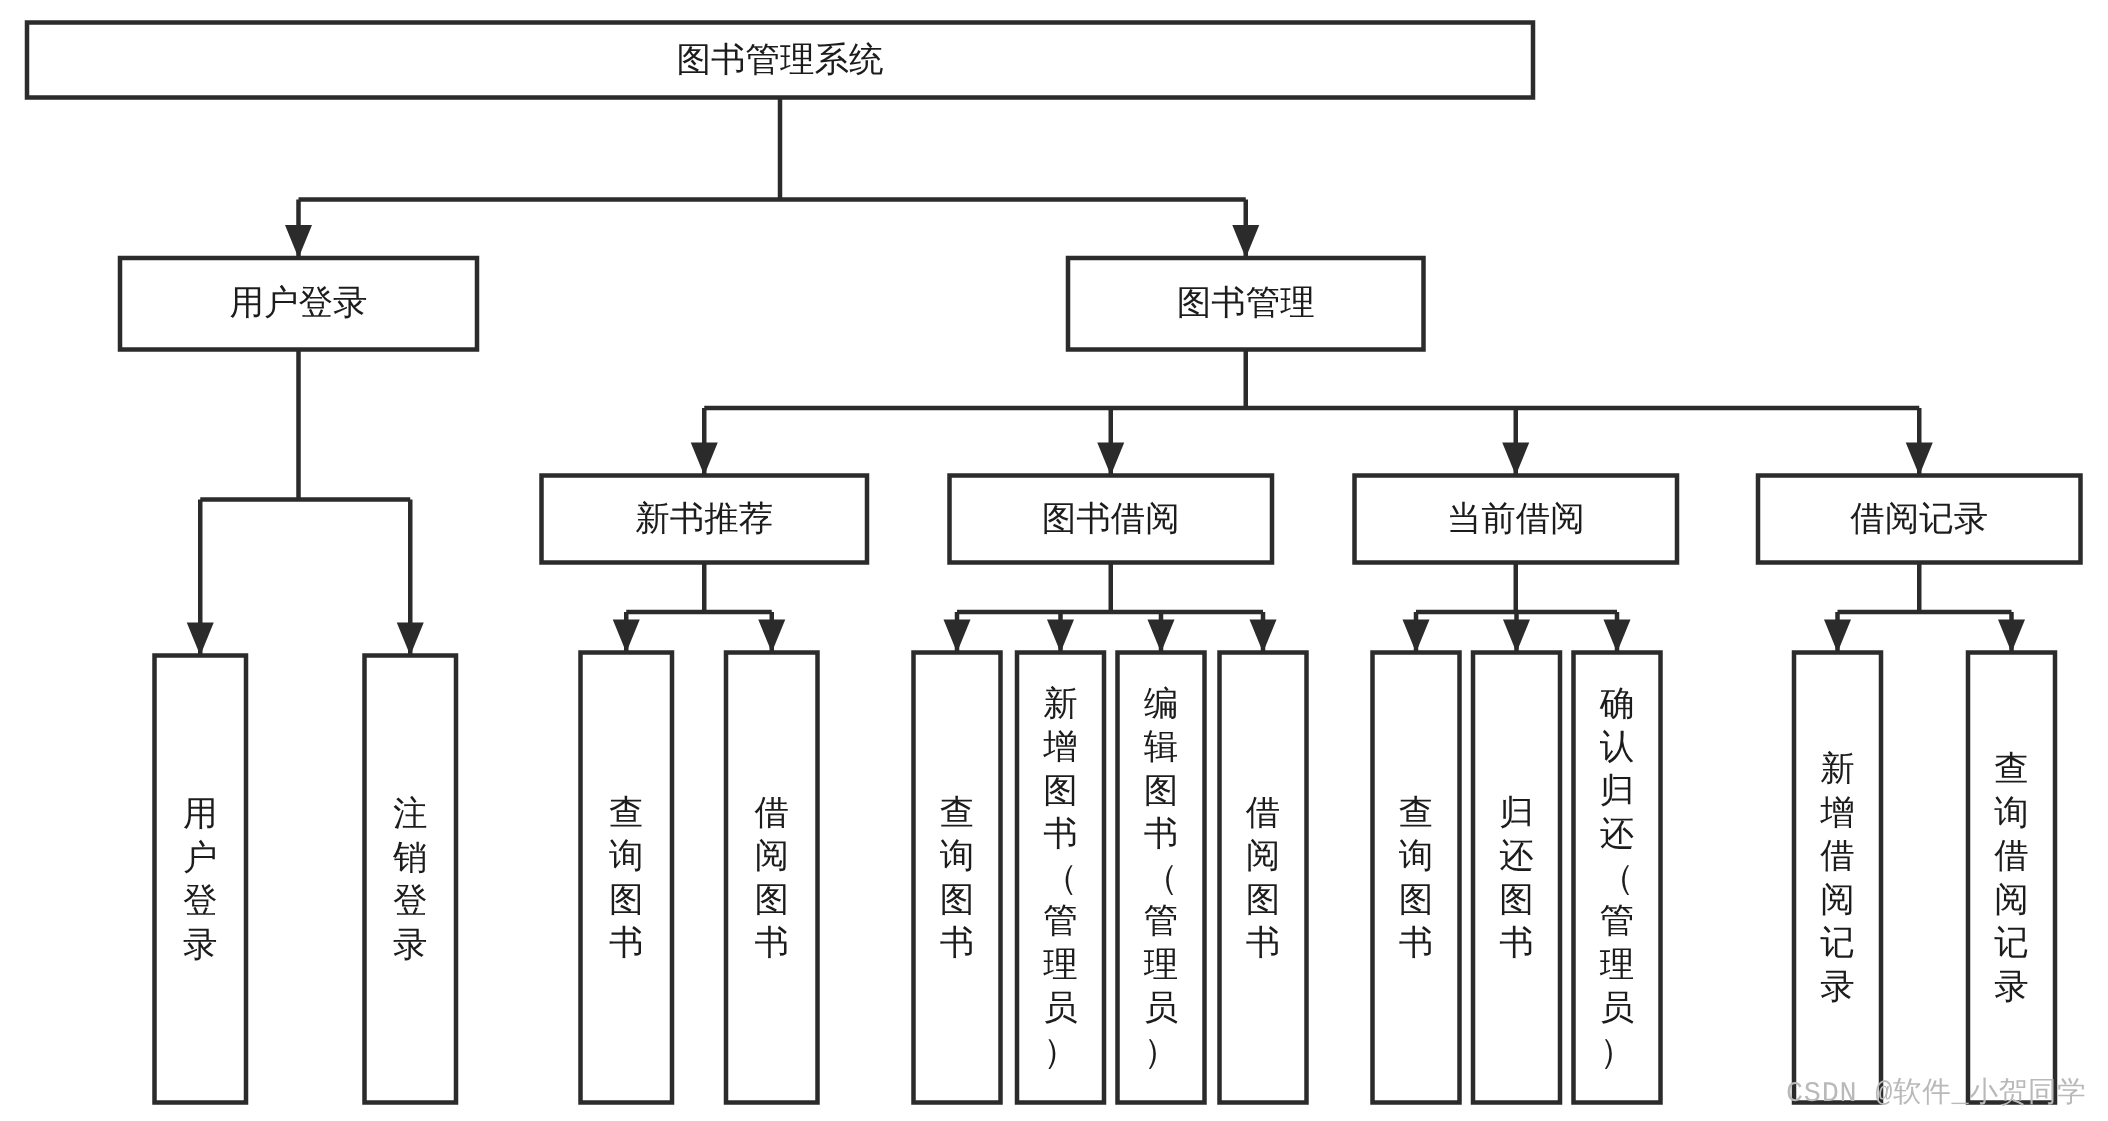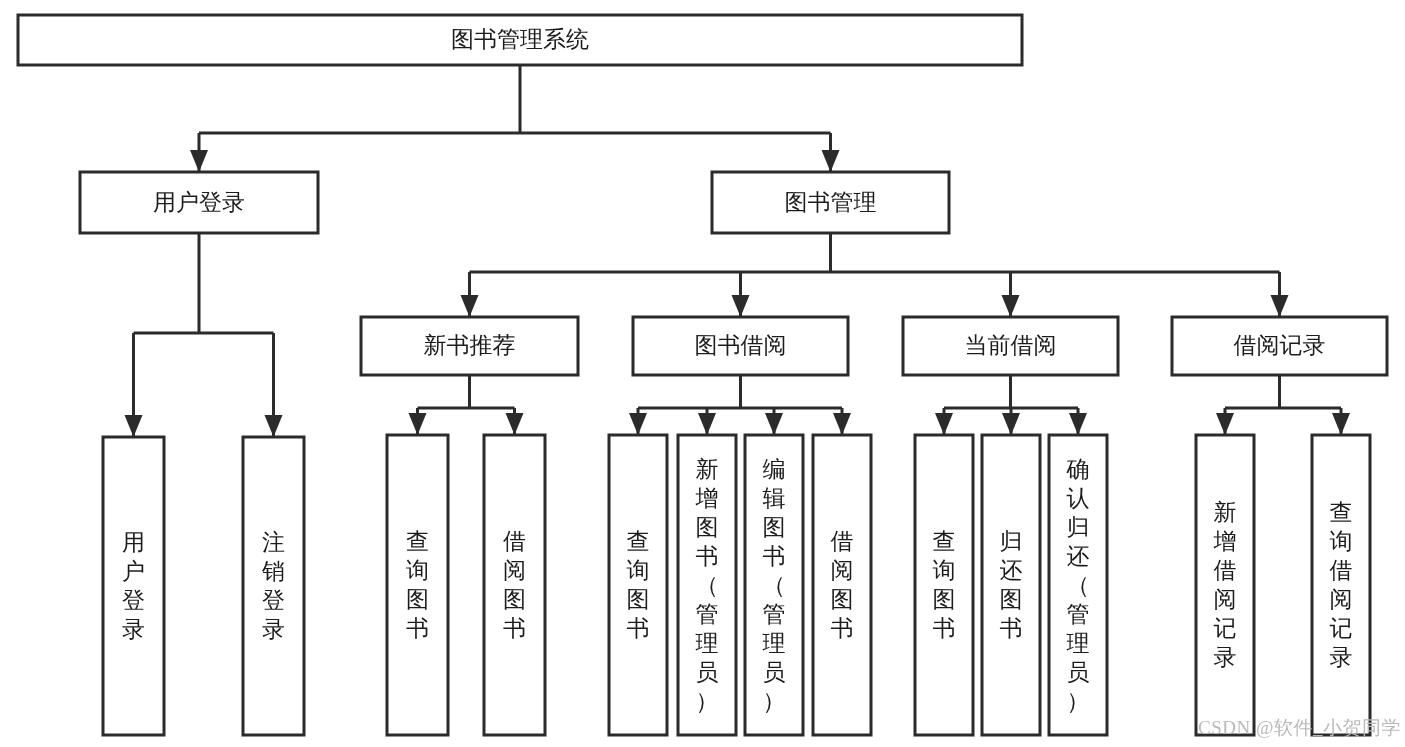--- a/index.html
+++ b/index.html
@@ -50,23 +50,23 @@
     dominant-baseline: middle;
   }
   .node-label-v {
     font-family: "Liberation Sans", "DejaVu Sans", sans-serif;
     font-size: 23px;
     fill: #1c1c1c;
     text-anchor: middle;
   }
   .watermark {
     position: absolute;
-    right: 4px;
+    right: 14px;
     bottom: 6px;
-    font-family: Liberation Serif, serif;
+    font-family: Liberation Mono, monospace;
     font-size: 19px;
     color: #b9b9b9;
     white-space: nowrap;
     letter-spacing: 0.5px;
     pointer-events: none;
   }
 </style>
 </head>
 <body>
 

